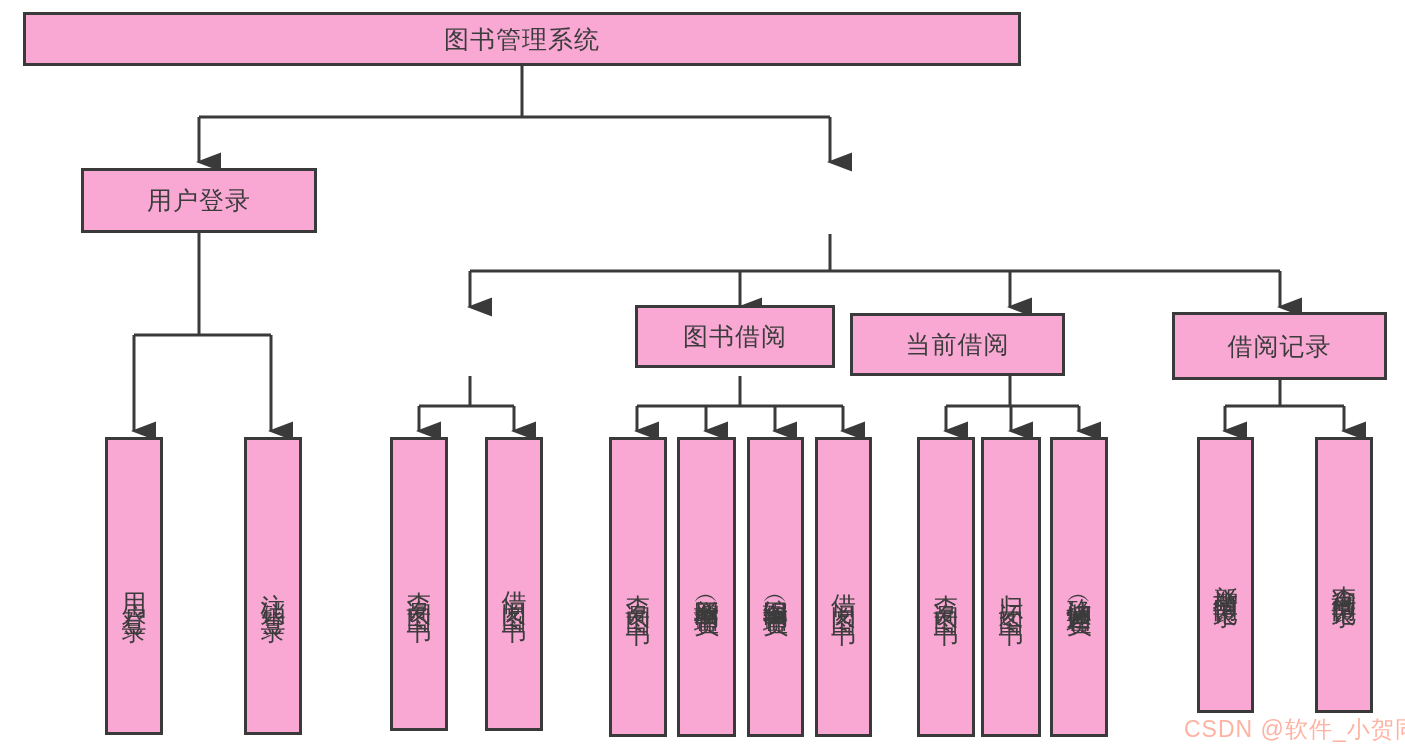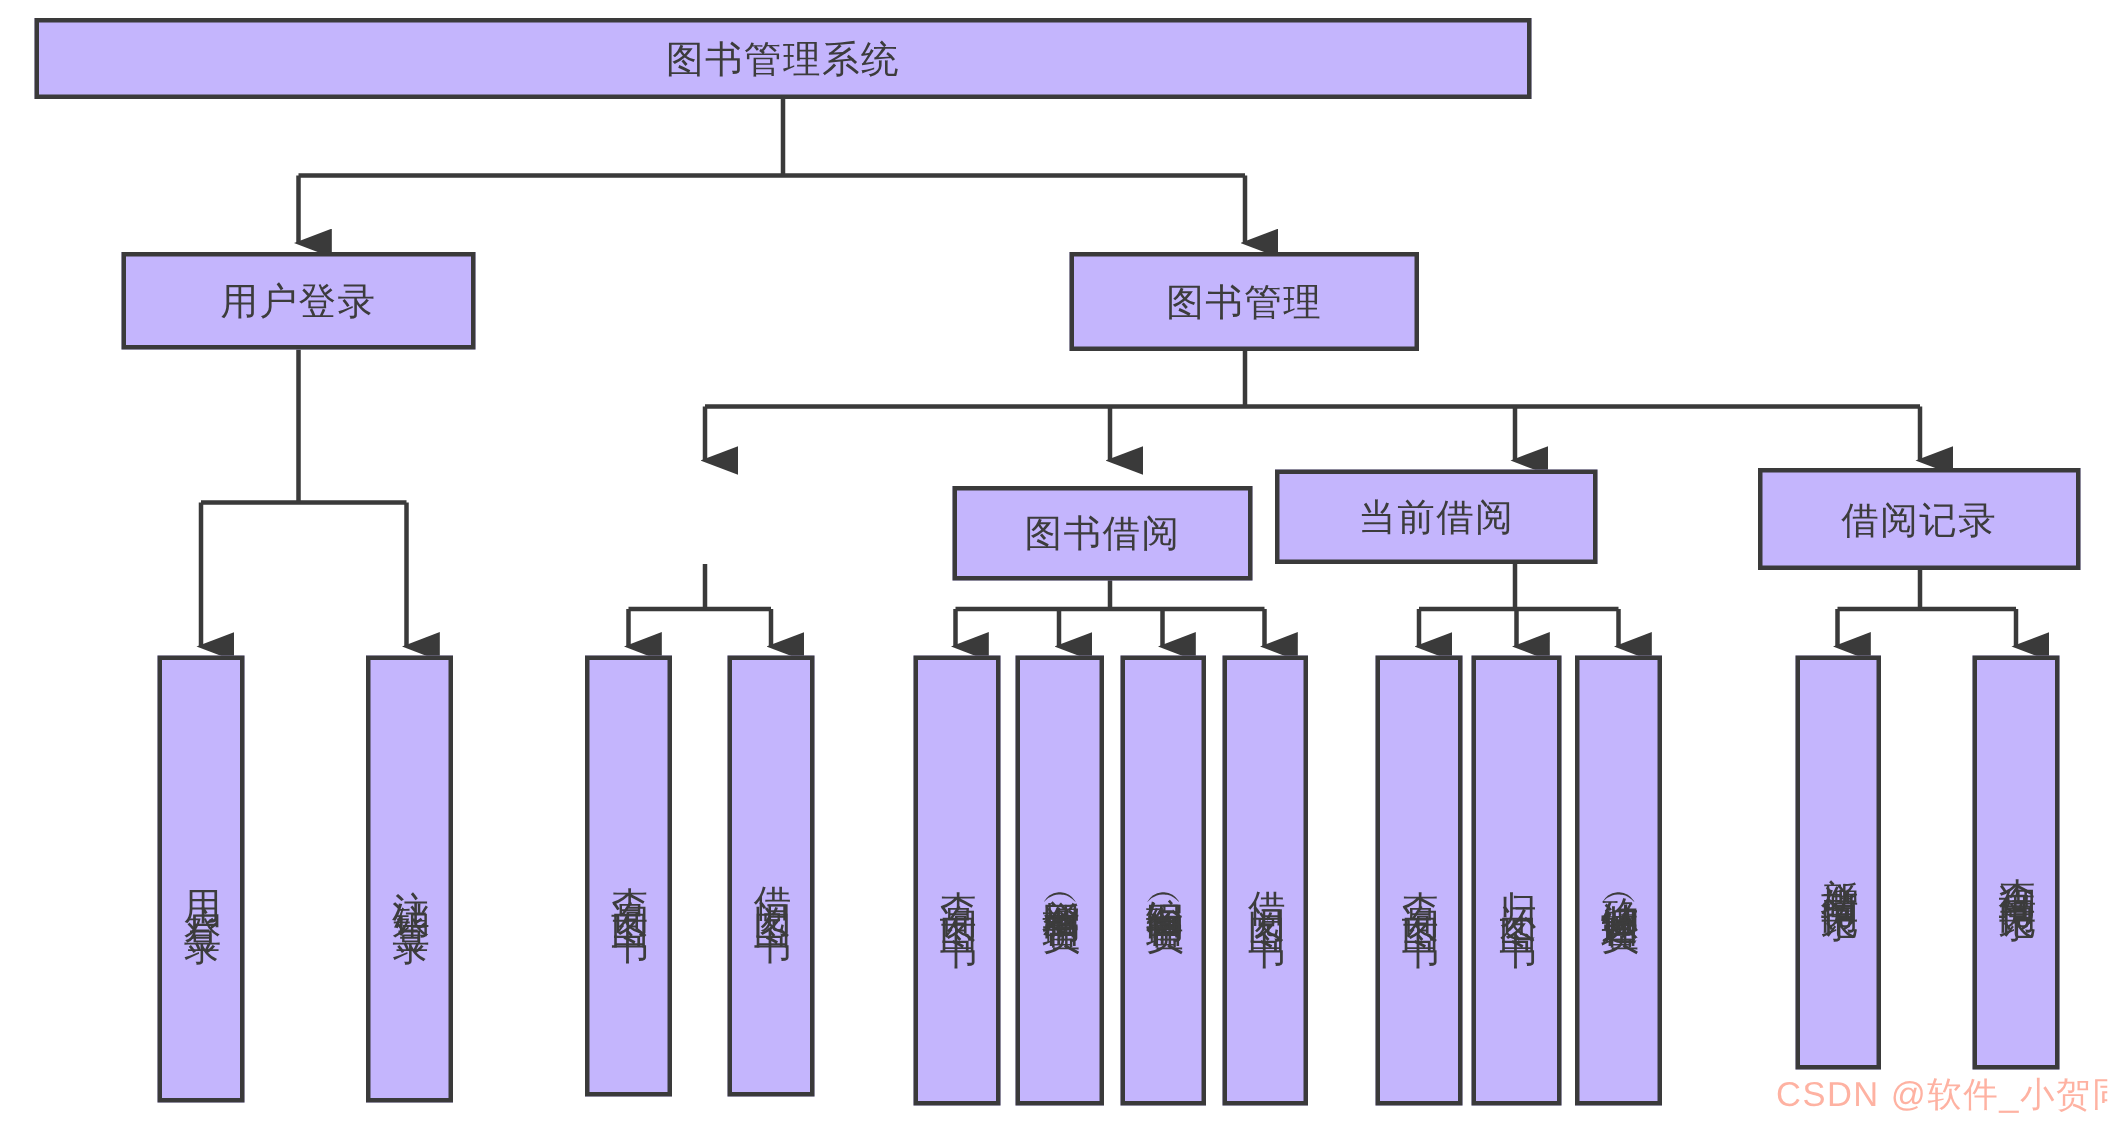--- a/index.html
+++ b/index.html
@@ -9,21 +9,21 @@
     height: 747px;
     background: #ffffff;
     font-family: "Liberation Sans", sans-serif;
     overflow: hidden;
   }
   #wires { position: absolute; left: 0; top: 0; width: 1405px; height: 747px; }
   .box {
     position: absolute;
     box-sizing: border-box;
     border: 3px solid #3a3a3a;
-    background: #c4b5fd;
+    background: #f9a8d4;
     display: flex;
     align-items: center;
     justify-content: center;
     color: #3c3c3c;
   }
   .hlabel { font-size: 25px; letter-spacing: 1px; white-space: nowrap; }
   .vlabel {
     writing-mode: vertical-rl;
     text-orientation: mixed;
     font-size: 25px;
@@ -84,25 +84,22 @@
     </g>
   </svg>
 
   <div class="box" style="left:23px;top:12px;width:998px;height:54px">
     <span class="hlabel">图书管理系统</span>
   </div>
 
   <div class="box" style="left:81px;top:168px;width:236px;height:65px">
     <span class="hlabel">用户登录</span>
   </div>
-  <div class="box" style="left:713px;top:168px;width:233px;height:66px">
-    <span class="hlabel">图书管理</span>
-  </div>
 
-  <div class="box" style="left:635px;top:324px;width:200px;height:63px">
+  <div class="box" style="left:635px;top:305px;width:200px;height:63px">
     <span class="hlabel">图书借阅</span>
   </div>
   <div class="box" style="left:850px;top:313px;width:215px;height:63px">
     <span class="hlabel">当前借阅</span>
   </div>
   <div class="box" style="left:1172px;top:312px;width:215px;height:68px">
     <span class="hlabel">借阅记录</span>
   </div>
 
   <div class="box" style="left:105px;top:437px;width:58px;height:298px">

